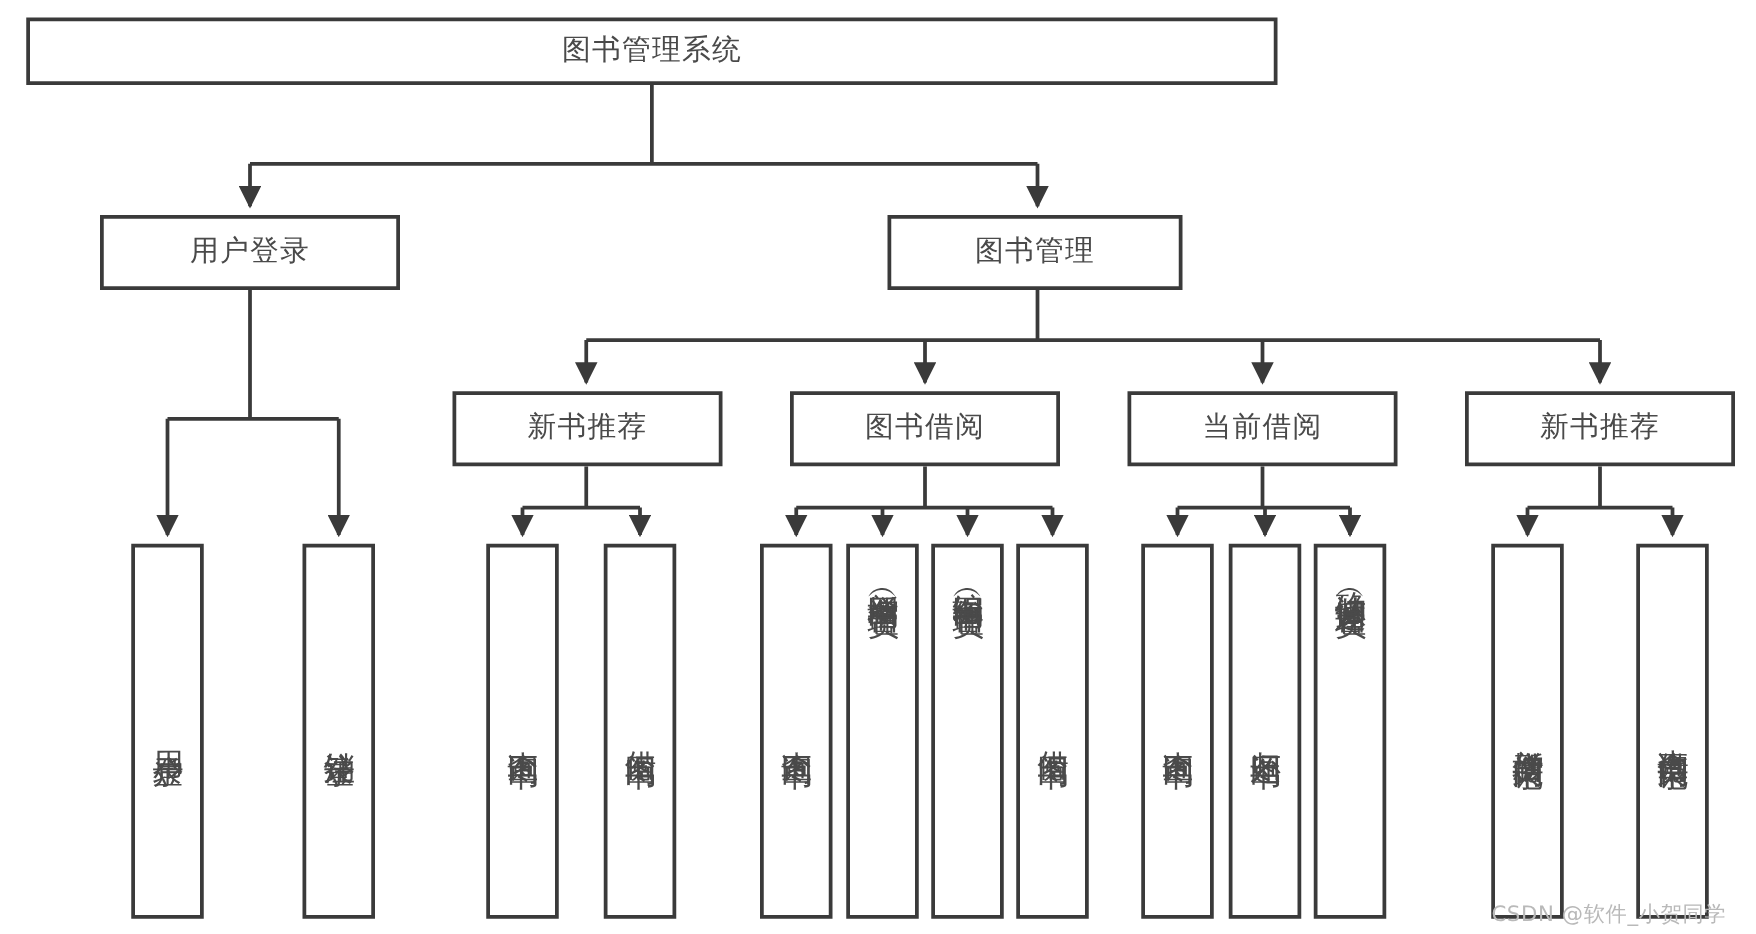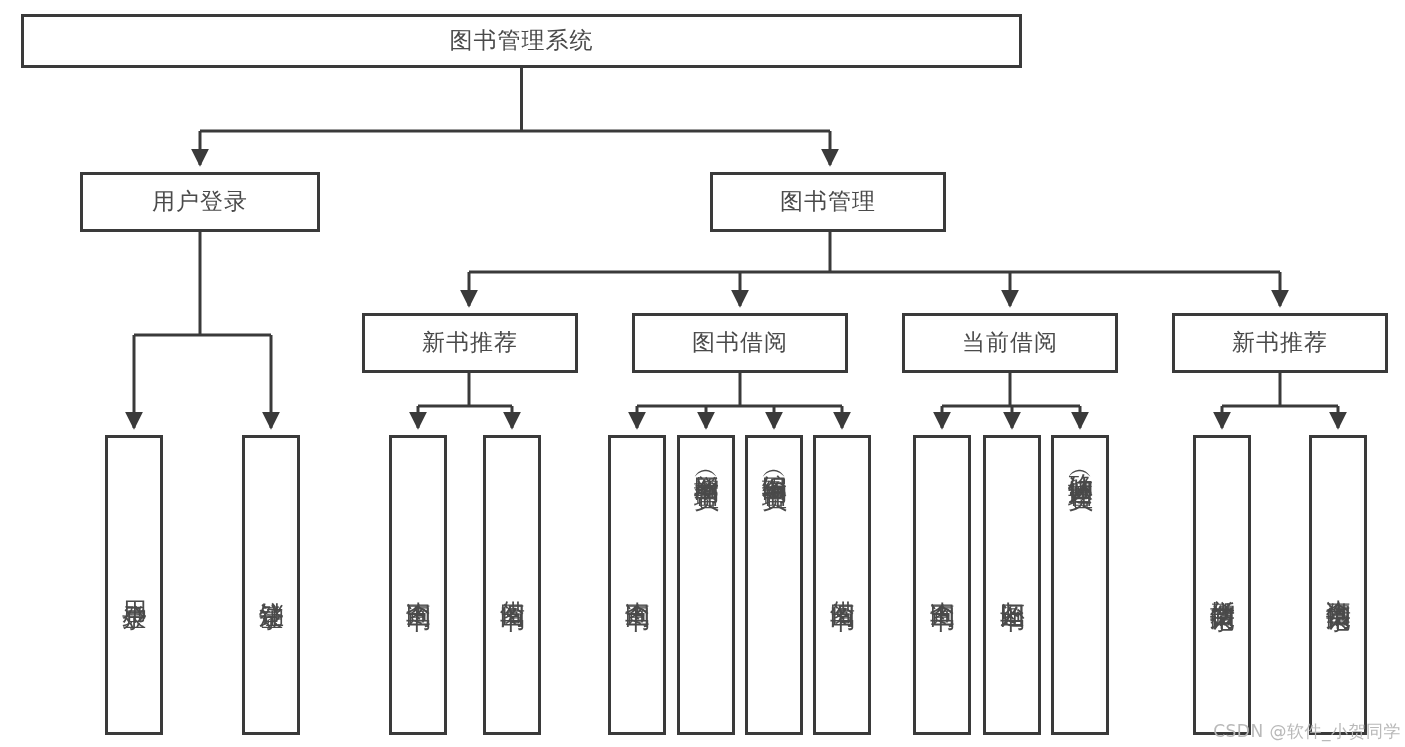--- a/index.html
+++ b/index.html
@@ -55,21 +55,21 @@
     line-height: 1.12;
     letter-spacing: 2px;
     white-space: nowrap;
   }
   .node.v.center {
     align-items: center;
     padding-top: 0;
   }
   #watermark {
     position: absolute;
-    right: 4px;
+    right: 24px;
     bottom: 4px;
     font-size: 17px;
     color: #b9b9b9;
     letter-spacing: 0.5px;
     white-space: nowrap;
     margin-left: 24px;
   }
 </style>
 </head>
 <body>

